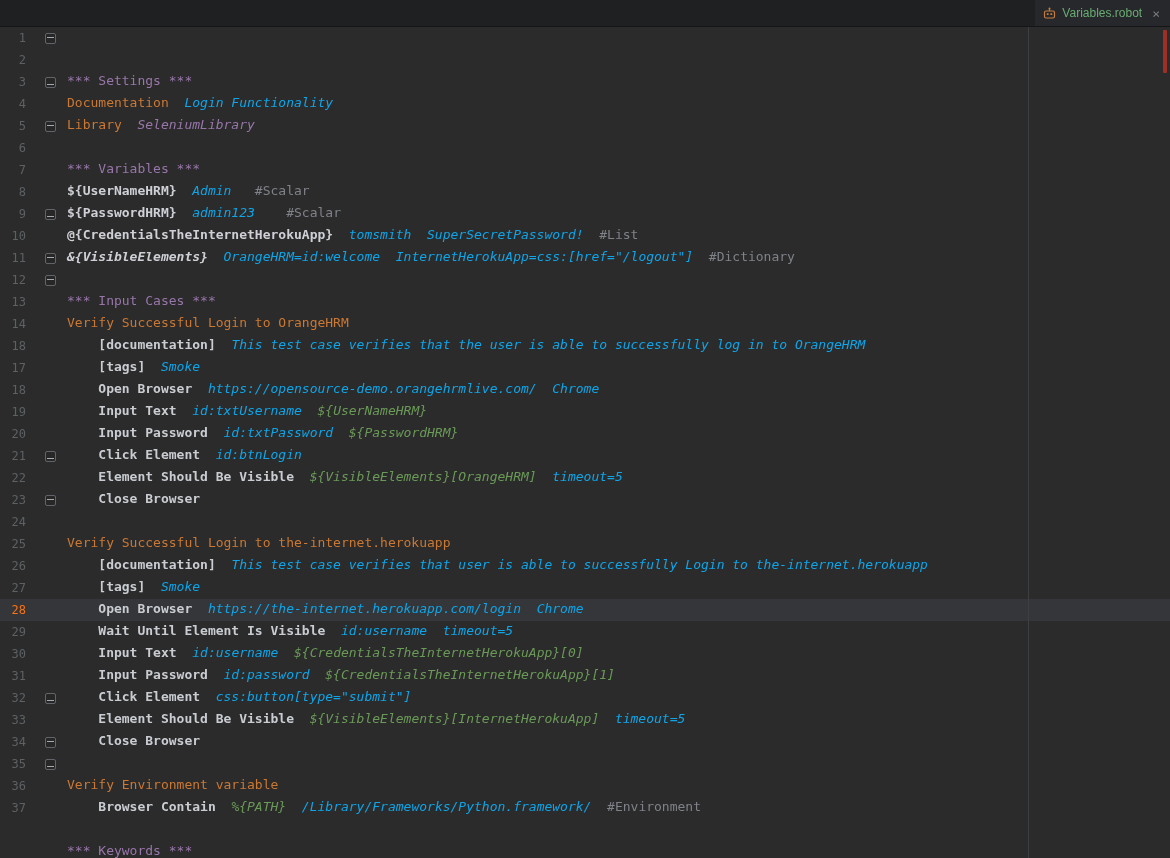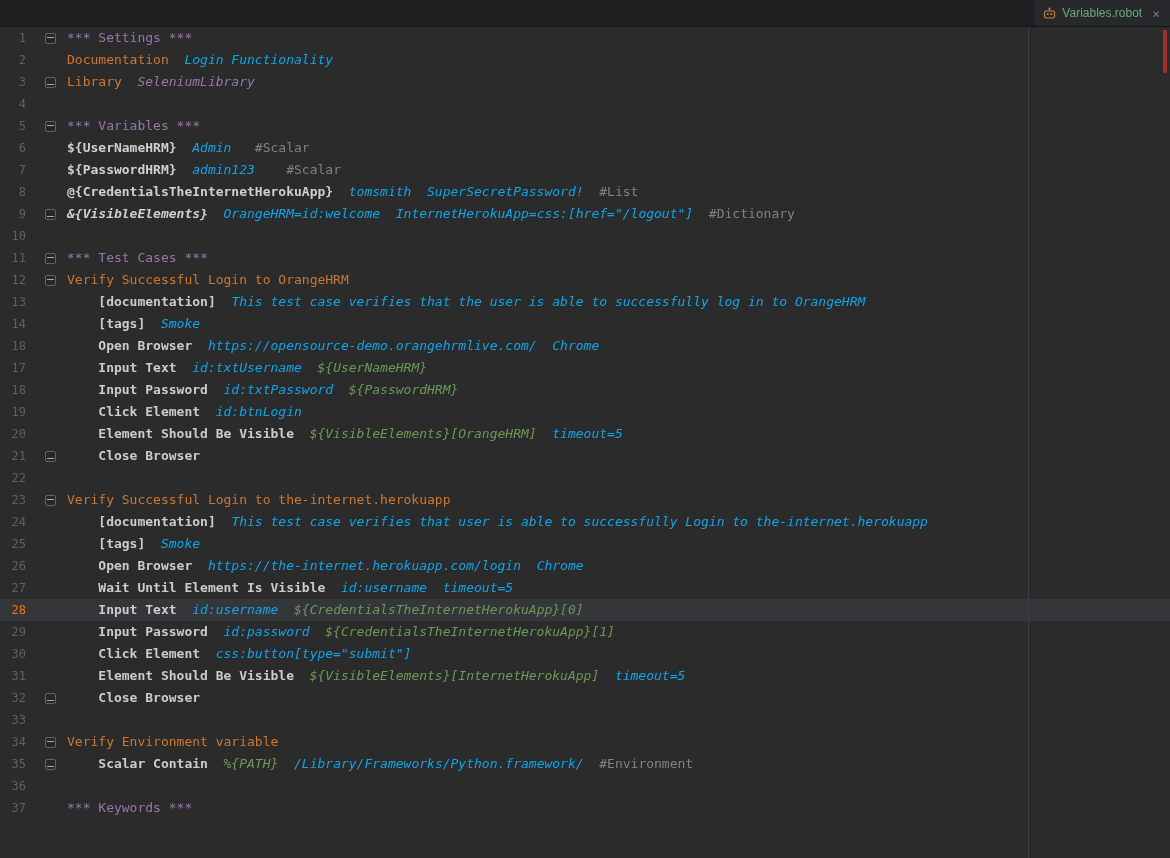--- a/index.html
+++ b/index.html
@@ -53,21 +53,21 @@
   .fm{
     width:9px;height:9px;border:1px solid #61656a;border-radius:2px;
     position:relative;display:inline-block;background:rgba(0,0,0,0.08);
   }
   .fm.start::after{
     content:"";position:absolute;left:1px;right:1px;top:3px;height:1px;background:#a7aaad;
   }
   .fm.end::after{
     content:"";position:absolute;left:1px;right:1px;bottom:2px;height:1px;background:#a7aaad;
   }
-  .txt{color:#bcbec4;padding-left:5px;}
+  .txt{color:#bcbec4;padding-left:5px;margin-top:43px;}
 
   
   .s-sec{color:#9876aa;}
   .s-kw{color:#cc7832;}
   .s-it{color:#0ea5e9;font-style:italic;}
   .s-lib{color:#9876aa;font-style:italic;}
   .s-name{color:#ced0d6;font-weight:bold;}
   .s-namei{color:#ced0d6;font-weight:bold;font-style:italic;}
   .s-cm{color:#7f8288;}
   .s-tc{color:#cc7832;}
@@ -109,21 +109,21 @@
         <div class="line"><span class="ln">1</span><span class="fold"><span class="fm start"></span></span><span class="txt"><span class="s-sec">*** Settings ***</span></span></div>
         <div class="line"><span class="ln">2</span><span class="fold"></span><span class="txt"><span class="s-kw">Documentation</span><span>  </span><span class="s-it">Login Functionality</span></span></div>
         <div class="line"><span class="ln">3</span><span class="fold"><span class="fm end"></span></span><span class="txt"><span class="s-kw">Library</span><span>  </span><span class="s-lib">SeleniumLibrary</span></span></div>
         <div class="line"><span class="ln">4</span><span class="fold"></span><span class="txt"></span></div>
         <div class="line"><span class="ln">5</span><span class="fold"><span class="fm start"></span></span><span class="txt"><span class="s-sec">*** Variables ***</span></span></div>
         <div class="line"><span class="ln">6</span><span class="fold"></span><span class="txt"><span class="s-name">${UserNameHRM}</span><span>  </span><span class="s-it">Admin</span><span>   </span><span class="s-cm">#Scalar</span></span></div>
         <div class="line"><span class="ln">7</span><span class="fold"></span><span class="txt"><span class="s-name">${PasswordHRM}</span><span>  </span><span class="s-it">admin123</span><span>    </span><span class="s-cm">#Scalar</span></span></div>
         <div class="line"><span class="ln">8</span><span class="fold"></span><span class="txt"><span class="s-name">@{CredentialsTheInternetHerokuApp}</span><span>  </span><span class="s-it">tomsmith</span><span>  </span><span class="s-it">SuperSecretPassword!</span><span>  </span><span class="s-cm">#List</span></span></div>
         <div class="line"><span class="ln">9</span><span class="fold"><span class="fm end"></span></span><span class="txt"><span class="s-namei">&amp;{VisibleElements}</span><span>  </span><span class="s-it">OrangeHRM=id:welcome</span><span>  </span><span class="s-it">InternetHerokuApp=css:[href="/logout"]</span><span>  </span><span class="s-cm">#Dictionary</span></span></div>
         <div class="line"><span class="ln">10</span><span class="fold"></span><span class="txt"></span></div>
-        <div class="line"><span class="ln">11</span><span class="fold"><span class="fm start"></span></span><span class="txt"><span class="s-sec">*** Test Cases ***</span></span></div>
+        <div class="line"><span class="ln">11</span><span class="fold"><span class="fm start"></span></span><span class="txt"><span class="s-sec">*** Input Cases ***</span></span></div>
         <div class="line"><span class="ln">12</span><span class="fold"><span class="fm start"></span></span><span class="txt"><span class="s-tc">Verify Successful Login to OrangeHRM</span></span></div>
         <div class="line"><span class="ln">13</span><span class="fold"></span><span class="txt"><span>    </span><span class="s-stp">[documentation]</span><span>  </span><span class="s-it">This test case verifies that the user is able to successfully log in to OrangeHRM</span></span></div>
         <div class="line"><span class="ln">14</span><span class="fold"></span><span class="txt"><span>    </span><span class="s-stp">[tags]</span><span>  </span><span class="s-it">Smoke</span></span></div>
         <div class="line"><span class="ln">18</span><span class="fold"></span><span class="txt"><span>    </span><span class="s-stp">Open Browser</span><span>  </span><span class="s-it">https://opensource-demo.orangehrmlive.com/</span><span>  </span><span class="s-it">Chrome</span></span></div>
         <div class="line"><span class="ln">17</span><span class="fold"></span><span class="txt"><span>    </span><span class="s-stp">Input Text</span><span>  </span><span class="s-it">id:txtUsername</span><span>  </span><span class="s-var">${UserNameHRM}</span></span></div>
         <div class="line"><span class="ln">18</span><span class="fold"></span><span class="txt"><span>    </span><span class="s-stp">Input Password</span><span>  </span><span class="s-it">id:txtPassword</span><span>  </span><span class="s-var">${PasswordHRM}</span></span></div>
         <div class="line"><span class="ln">19</span><span class="fold"></span><span class="txt"><span>    </span><span class="s-stp">Click Element</span><span>  </span><span class="s-it">id:btnLogin</span></span></div>
         <div class="line"><span class="ln">20</span><span class="fold"></span><span class="txt"><span>    </span><span class="s-stp">Element Should Be Visible</span><span>  </span><span class="s-var">${VisibleElements}[OrangeHRM]</span><span>  </span><span class="s-it">timeout=5</span></span></div>
         <div class="line"><span class="ln">21</span><span class="fold"><span class="fm end"></span></span><span class="txt"><span>    </span><span class="s-stp">Close Browser</span></span></div>
         <div class="line"><span class="ln">22</span><span class="fold"></span><span class="txt"></span></div>
@@ -132,21 +132,21 @@
         <div class="line"><span class="ln">25</span><span class="fold"></span><span class="txt"><span>    </span><span class="s-stp">[tags]</span><span>  </span><span class="s-it">Smoke</span></span></div>
         <div class="line"><span class="ln">26</span><span class="fold"></span><span class="txt"><span>    </span><span class="s-stp">Open Browser</span><span>  </span><span class="s-it">https://the-internet.herokuapp.com/login</span><span>  </span><span class="s-it">Chrome</span></span></div>
         <div class="line"><span class="ln">27</span><span class="fold"></span><span class="txt"><span>    </span><span class="s-stp">Wait Until Element Is Visible</span><span>  </span><span class="s-it">id:username</span><span>  </span><span class="s-it">timeout=5</span></span></div>
         <div class="line current"><span class="ln">28</span><span class="fold"></span><span class="txt"><span>    </span><span class="s-stp">Input Text</span><span>  </span><span class="s-it">id:username</span><span>  </span><span class="s-var">${CredentialsTheInternetHerokuApp}[0]</span></span></div>
         <div class="line"><span class="ln">29</span><span class="fold"></span><span class="txt"><span>    </span><span class="s-stp">Input Password</span><span>  </span><span class="s-it">id:password</span><span>  </span><span class="s-var">${CredentialsTheInternetHerokuApp}[1]</span></span></div>
         <div class="line"><span class="ln">30</span><span class="fold"></span><span class="txt"><span>    </span><span class="s-stp">Click Element</span><span>  </span><span class="s-it">css:button[type="submit"]</span></span></div>
         <div class="line"><span class="ln">31</span><span class="fold"></span><span class="txt"><span>    </span><span class="s-stp">Element Should Be Visible</span><span>  </span><span class="s-var">${VisibleElements}[InternetHerokuApp]</span><span>  </span><span class="s-it">timeout=5</span></span></div>
         <div class="line"><span class="ln">32</span><span class="fold"><span class="fm end"></span></span><span class="txt"><span>    </span><span class="s-stp">Close Browser</span></span></div>
         <div class="line"><span class="ln">33</span><span class="fold"></span><span class="txt"></span></div>
         <div class="line"><span class="ln">34</span><span class="fold"><span class="fm start"></span></span><span class="txt"><span class="s-tc">Verify Environment variable</span></span></div>
-        <div class="line"><span class="ln">35</span><span class="fold"><span class="fm end"></span></span><span class="txt"><span>    </span><span class="s-stp">Scalar Contain</span><span>  </span><span class="s-var">%{PATH}</span><span>  </span><span class="s-it">/Library/Frameworks/Python.framework/</span><span>  </span><span class="s-cm">#Environment</span></span></div>
+        <div class="line"><span class="ln">35</span><span class="fold"><span class="fm end"></span></span><span class="txt"><span>    </span><span class="s-stp">Browser Contain</span><span>  </span><span class="s-var">%{PATH}</span><span>  </span><span class="s-it">/Library/Frameworks/Python.framework/</span><span>  </span><span class="s-cm">#Environment</span></span></div>
         <div class="line"><span class="ln">36</span><span class="fold"></span><span class="txt"></span></div>
         <div class="line"><span class="ln">37</span><span class="fold"></span><span class="txt"><span class="s-sec">*** Keywords ***</span></span></div>
       </div>
     <div class="margin-guide"></div>
     <div class="stripe">
       <div class="stripe-mark"></div>
     </div>
   </div>
 
 </div>

